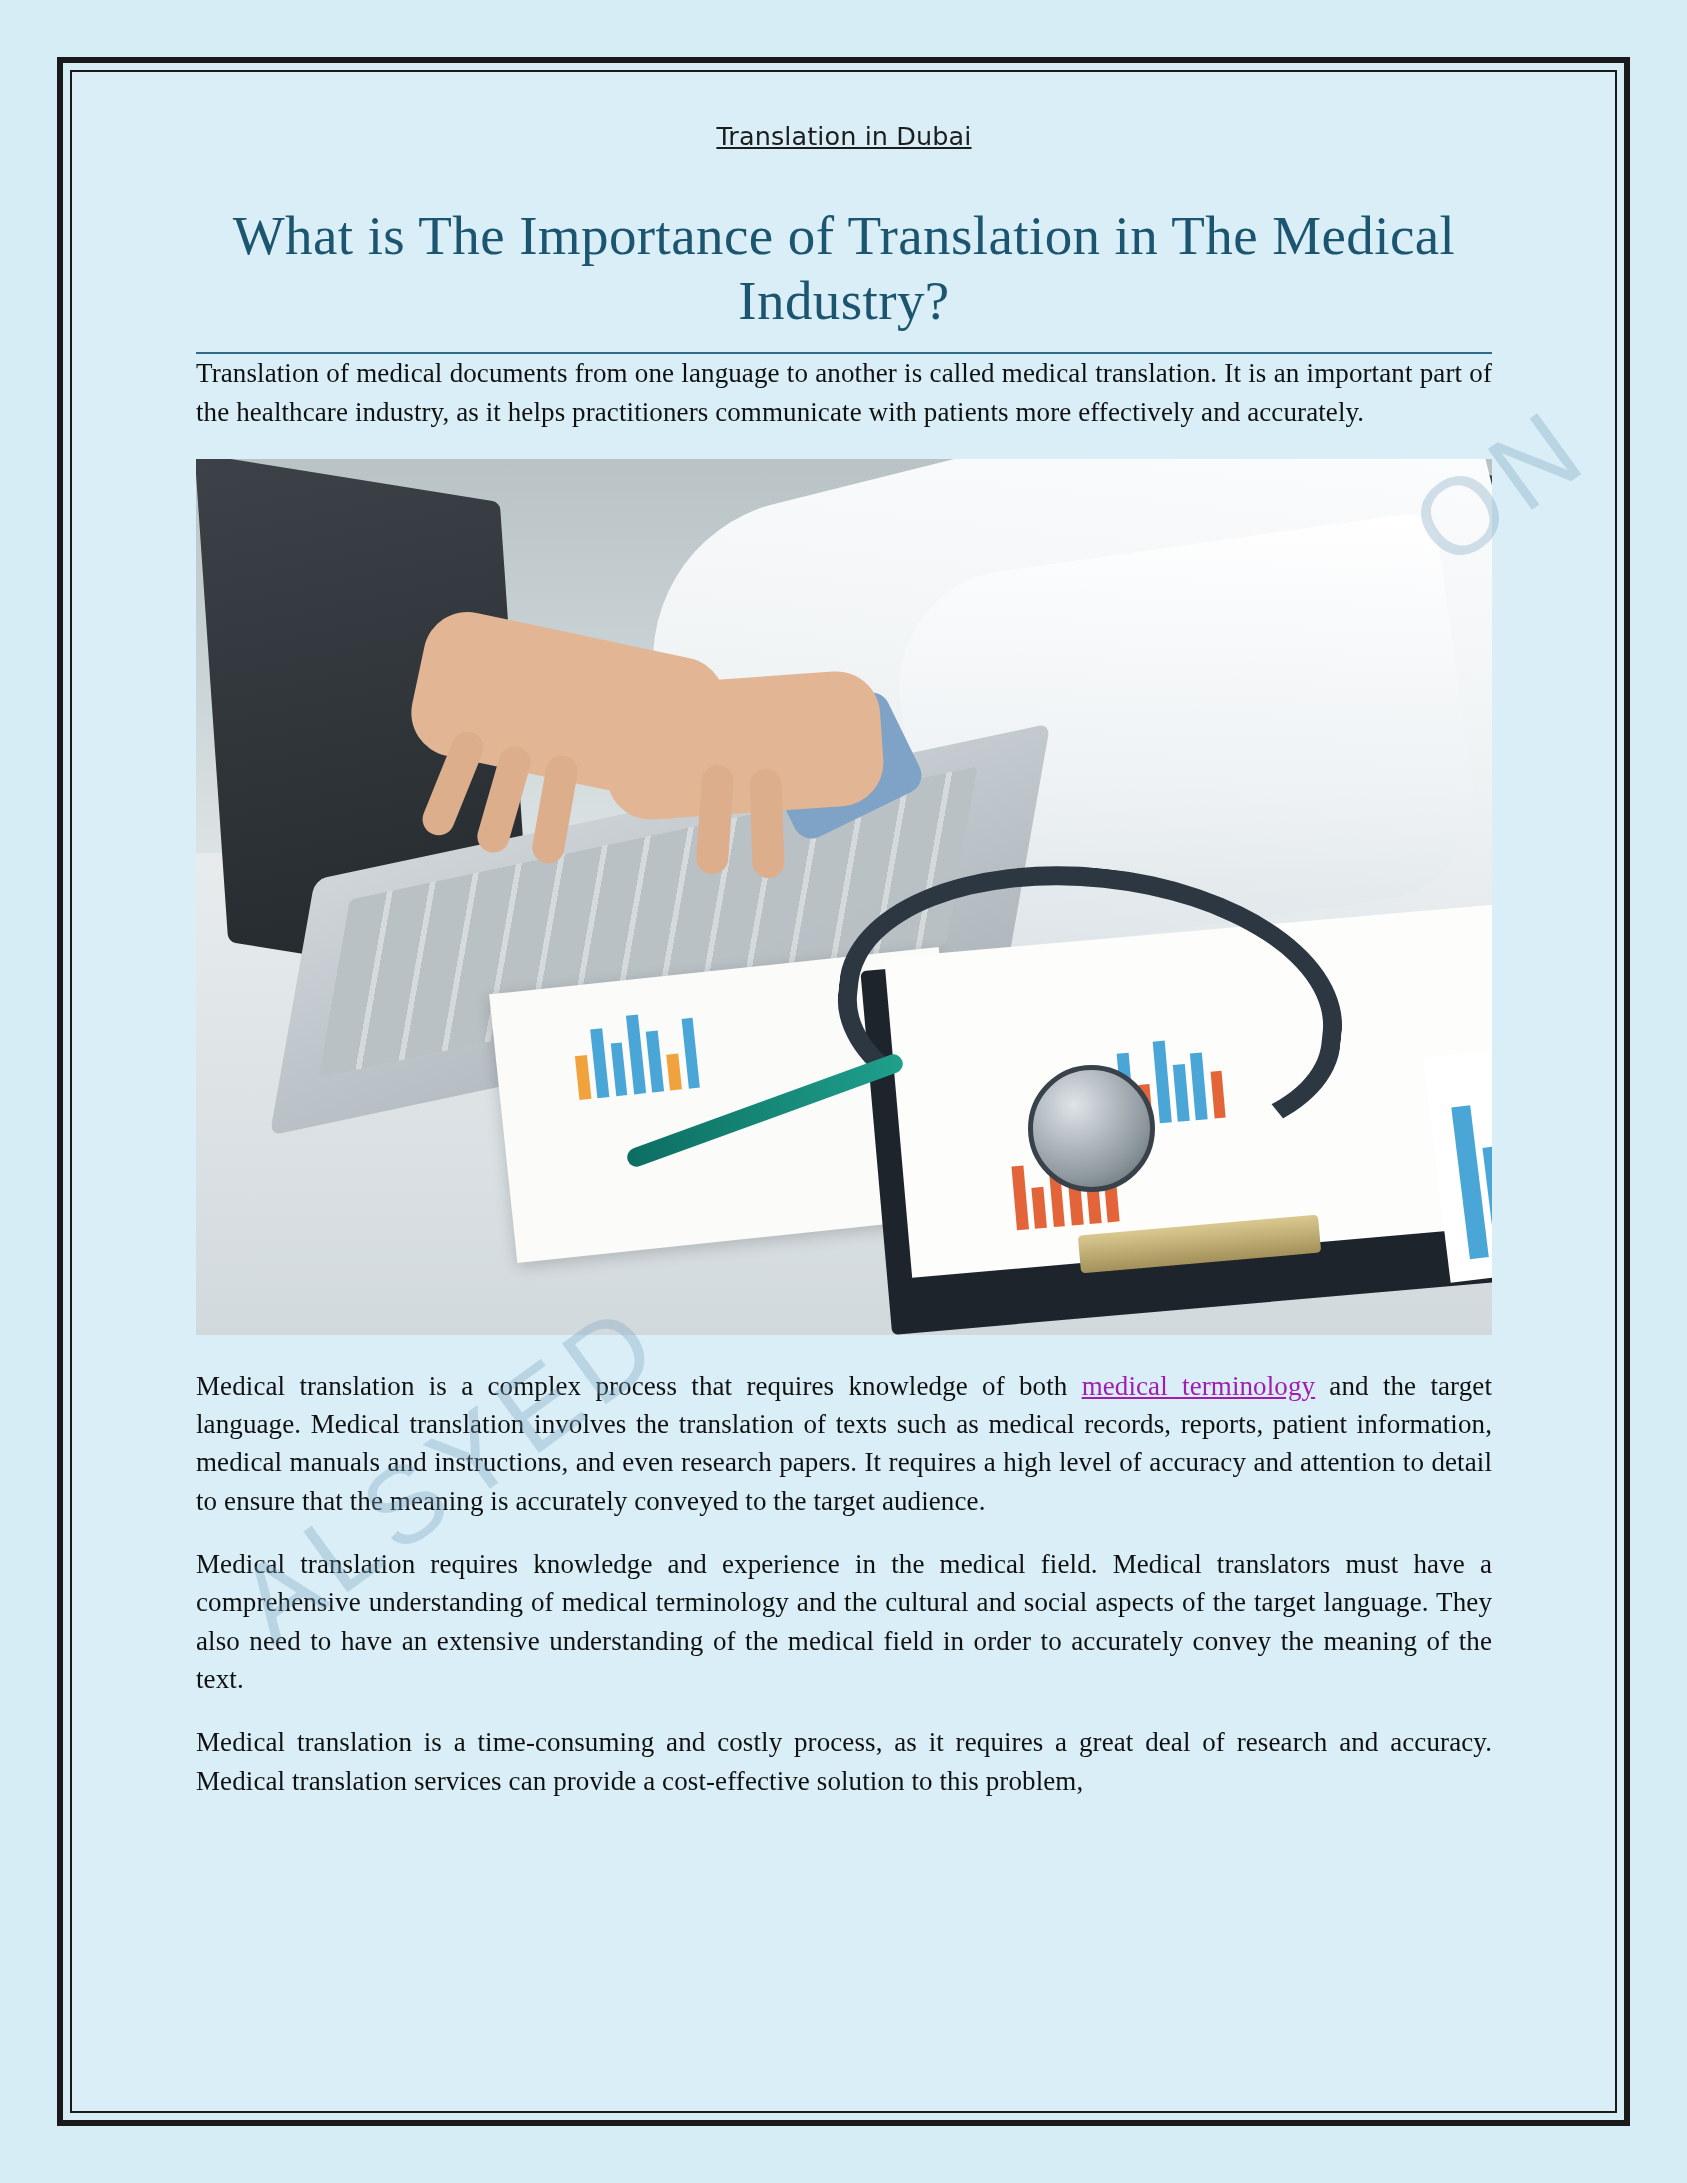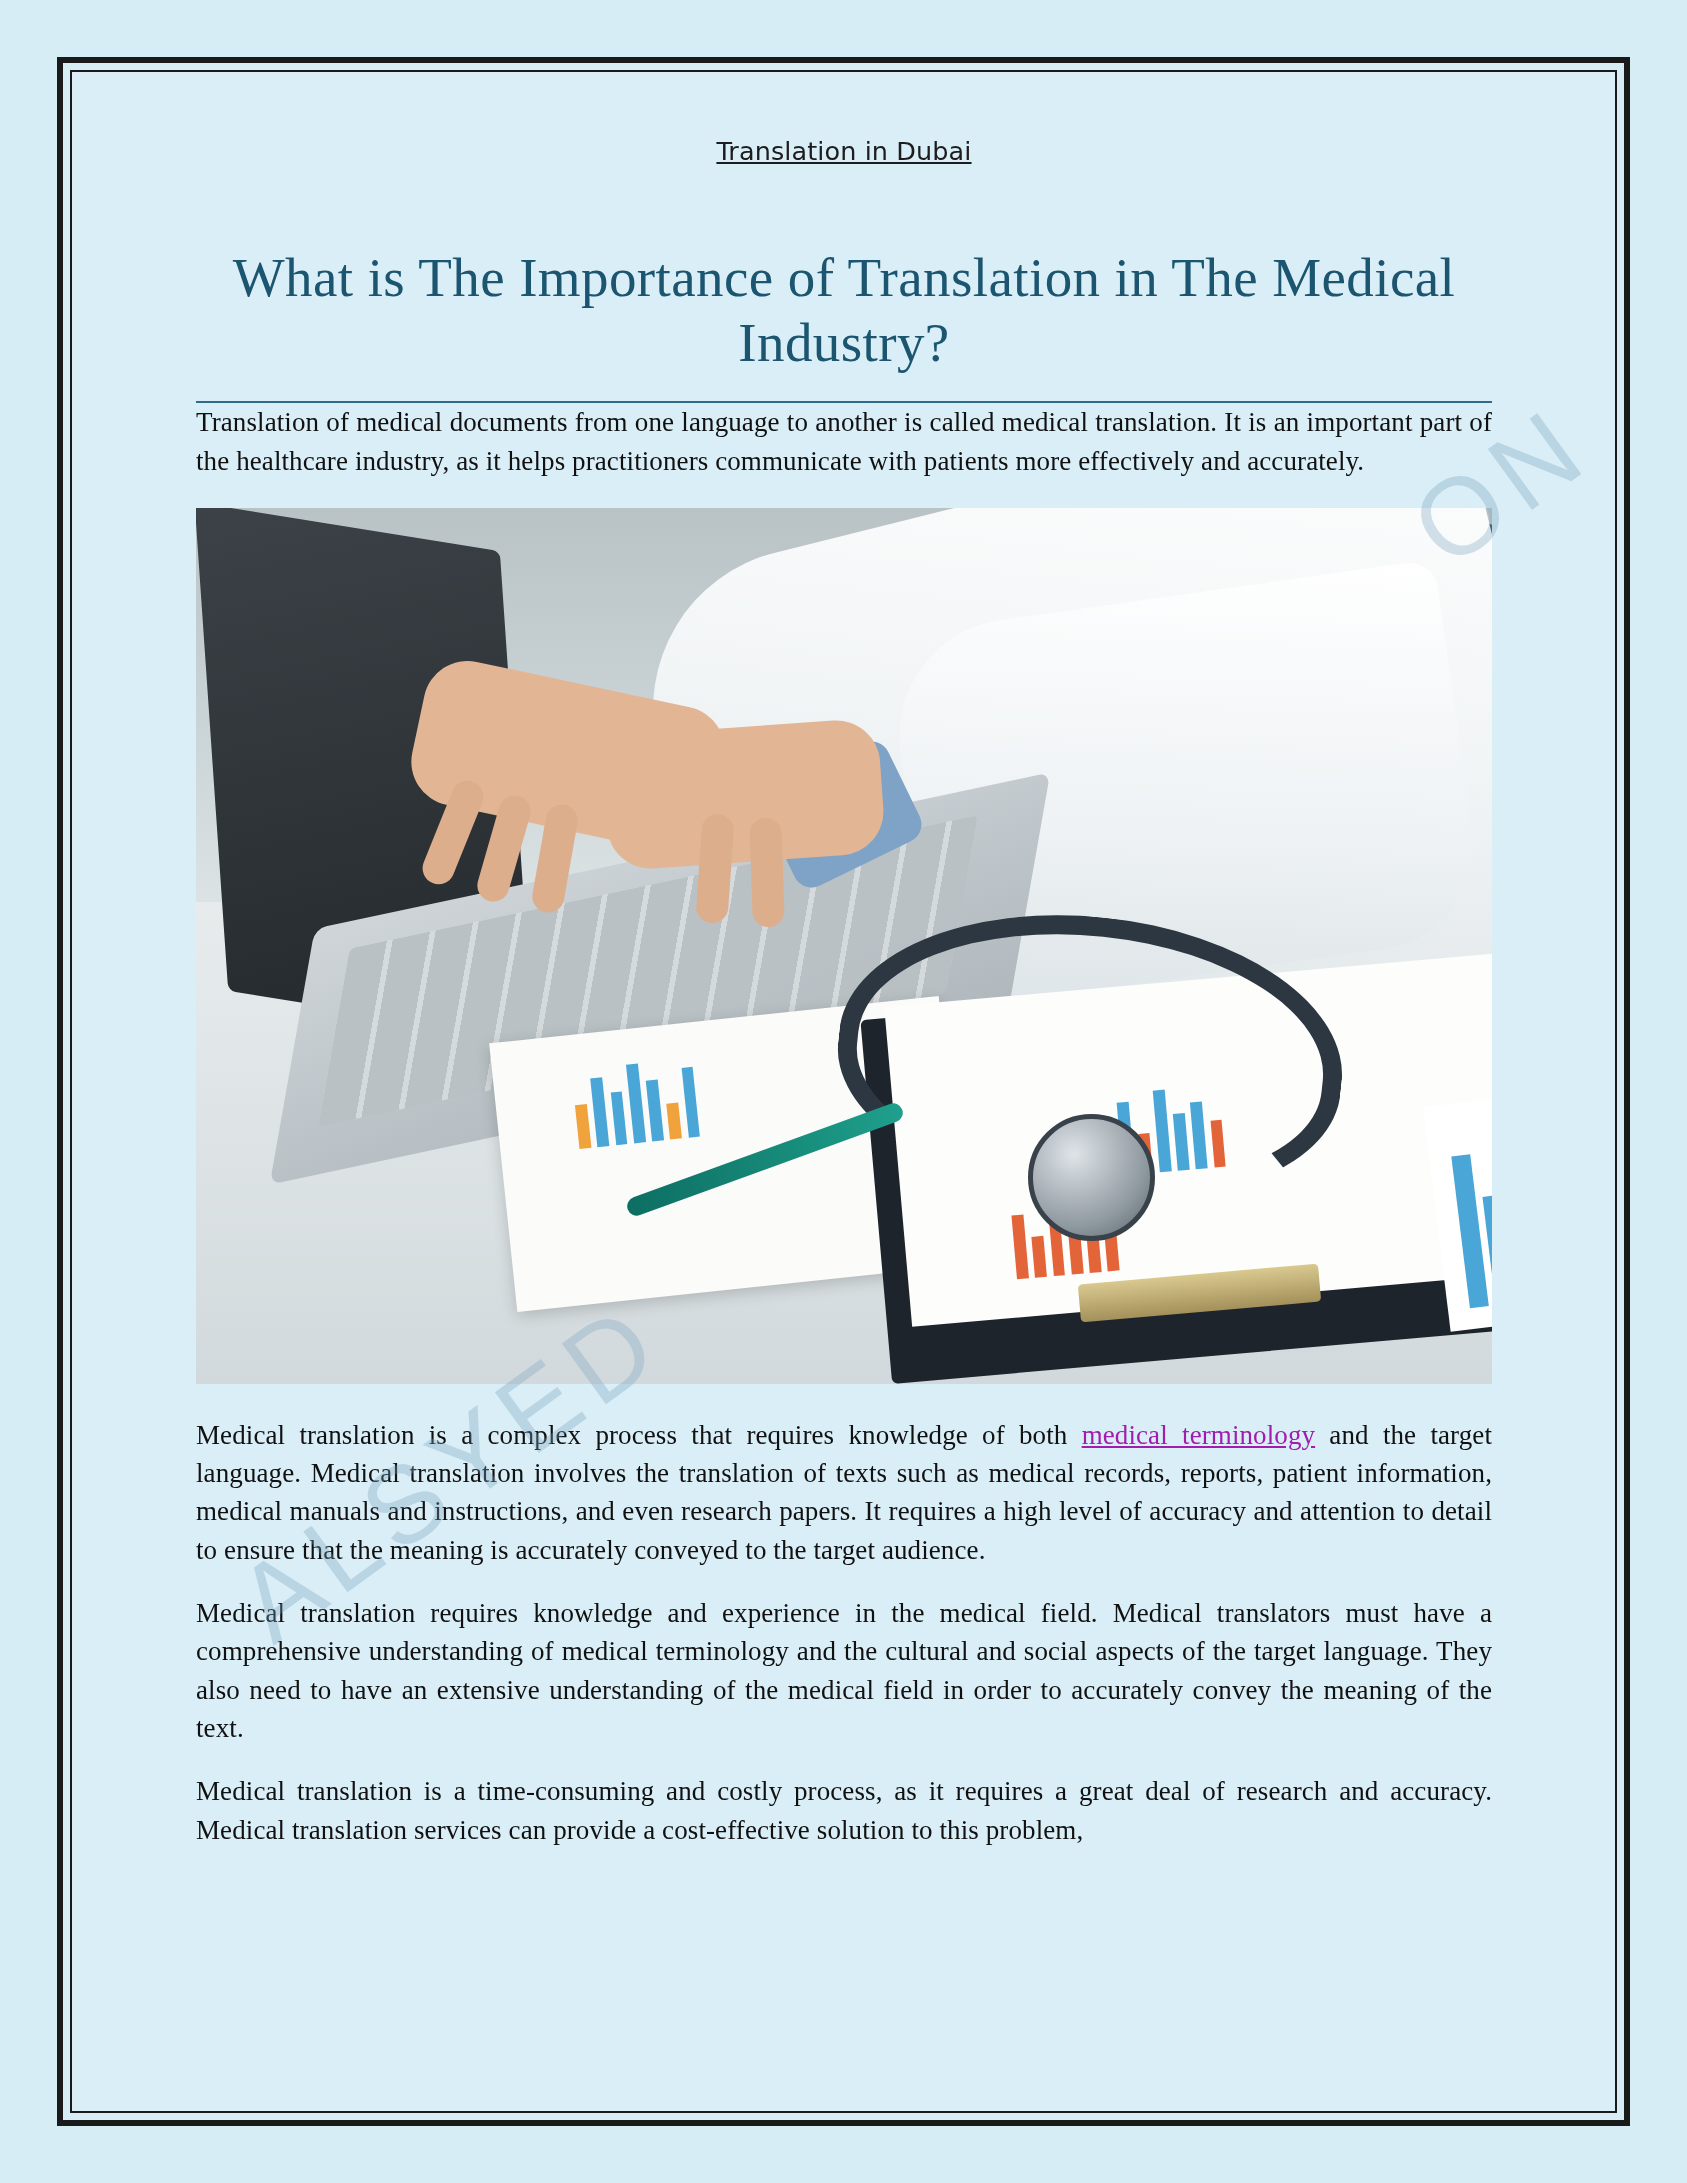--- a/index.html
+++ b/index.html
@@ -55,28 +55,28 @@
     padding: 20.4px 108px 0 108px;
   }
 
   .site-link {
     text-align: center;
     font-family: "DejaVu Sans", sans-serif;
     font-size: 25.5px;
     color: #1d1d1d;
     text-decoration: underline;
     letter-spacing: 0.1px;
-    margin-top: 28px;
+    margin-top: 13px;
     margin-bottom: 0;
   }
 
   .title-block {
-    margin-top: 80px;
+    margin-top: 53px;
     border-bottom: 2.2px solid #2f6b86;
-    padding-bottom: 25px;
+    padding-bottom: 18px;
   }
   .title {
     text-align: center;
     font-family: "Liberation Serif", serif;
     font-size: 55px;
     line-height: 1.18;
     color: #1c5570;
     font-weight: normal;
     margin: 0;
     letter-spacing: 0.4px;

